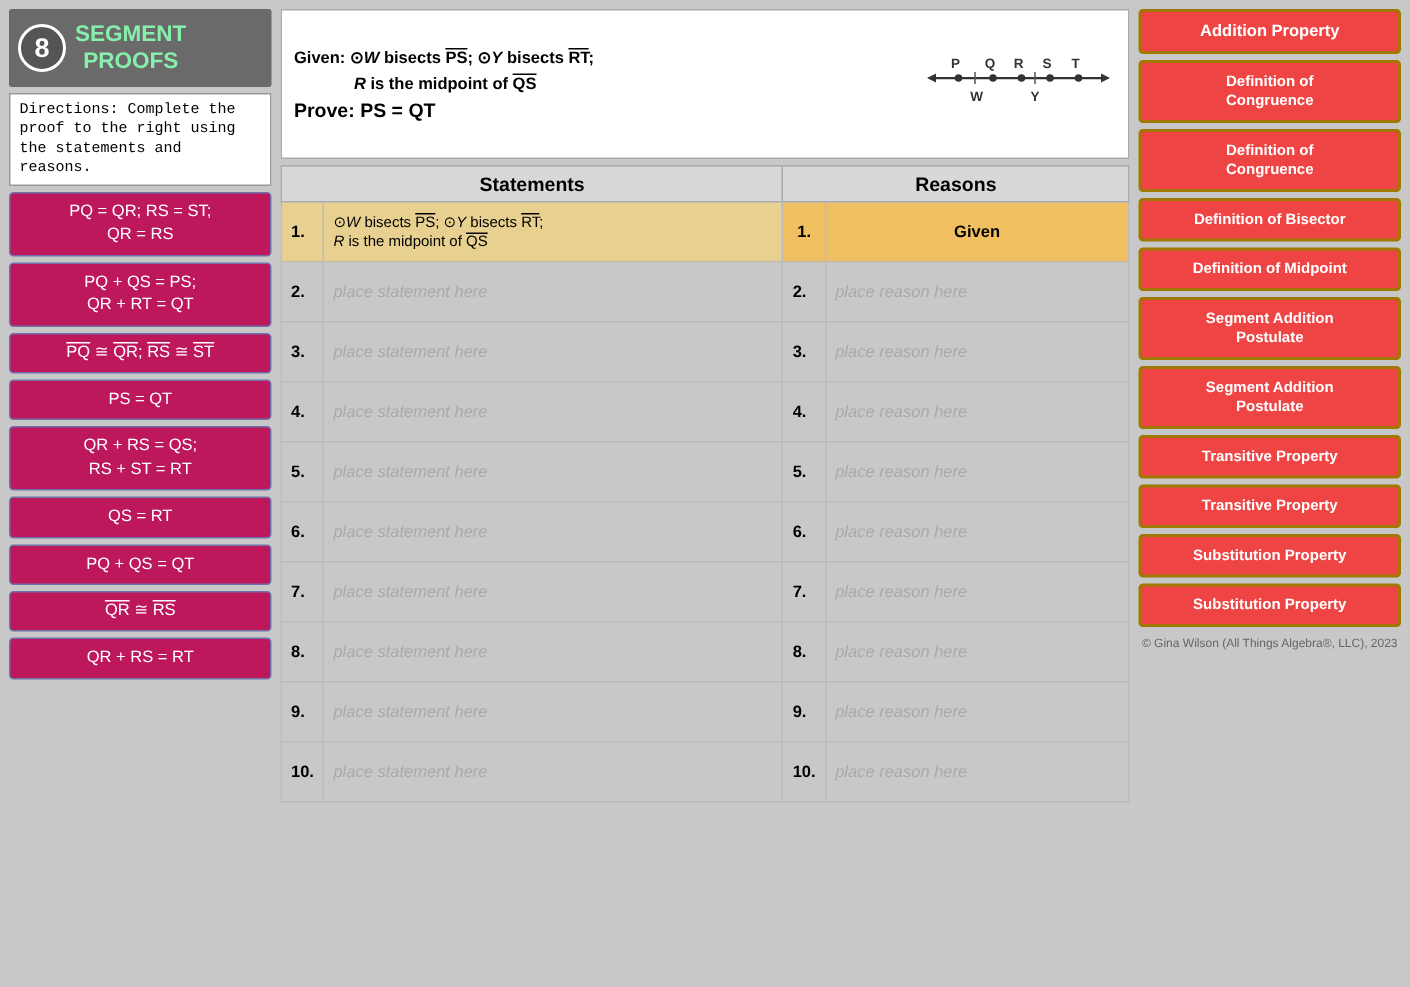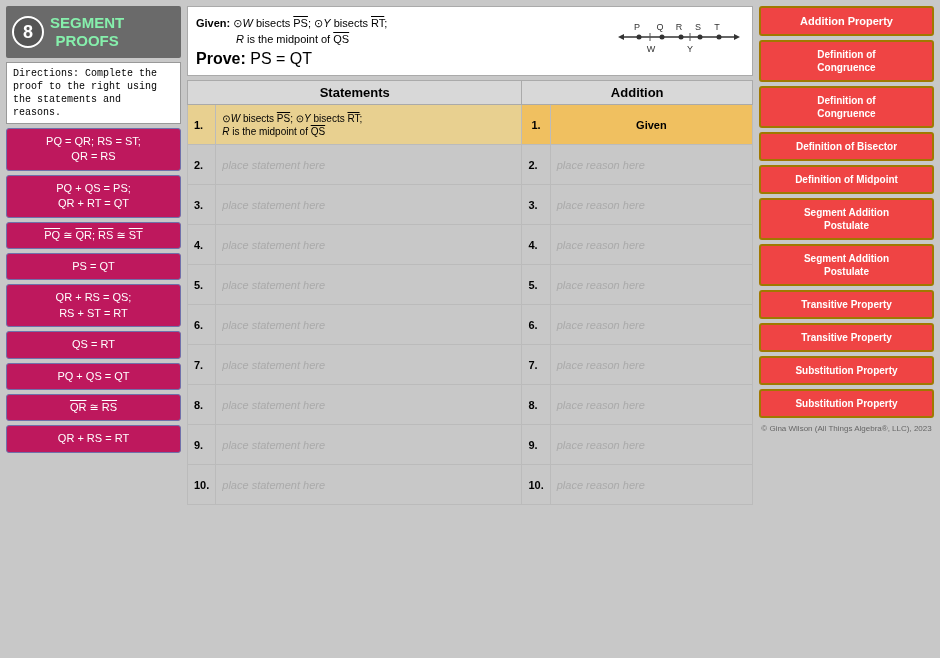--- a/index.html
+++ b/index.html
@@ -228,29 +228,29 @@
     <div class="statement-card">
       <span class="overline">QR</span> ≅ <span class="overline">RS</span>
     </div>
     <div class="statement-card">
       QR + RS = RT
     </div>
   </div>
 
   <div class="center-panel">
 
-    <div style="display:flex; gap:16px; background:white; border:1px solid #aaa; padding:5px 8px; align-items:center;">
+    <div style="display:flex; gap:16px; background:white; border:1px solid #aaa; padding:20px 8px; align-items:center;font-weight:bold;">
       <div style="flex:1;">
         <div style="font-size:11px; line-height:1.5;">
           <strong>Given:</strong>
           <span> ⊙<em>W</em> bisects <span class="overline">PS</span>;</span>
           <span> ⊙<em>Y</em> bisects <span class="overline">RT</span>;</span><br>
           <span style="margin-left:40px;"><em>R</em> is the midpoint of <span class="overline">QS</span></span>
         </div>
-        <div style="font-size:16px; margin-top:2px;">
+        <div style="font-size:13px; margin-top:2px;">
           <strong>Prove:</strong>
           <span> PS = QT</span>
         </div>
       </div>
 
       <div style="flex-shrink:0;">
         <svg width="130" height="55">
 
           <line x1="10" y1="25" x2="120" y2="25" stroke="#333" stroke-width="1.5"></line>
 
@@ -277,21 +277,21 @@
           <line x1="76" y1="21" x2="76" y2="29" stroke="#555" stroke-width="1"></line>
         </svg>
       </div>
     </div>
 
     <div class="table-wrapper">
       <table>
         <thead>
           <tr class="header-row">
             <th colspan="2">Statements</th>
-            <th colspan="2">Addition</th>
+            <th colspan="2">Reasons</th>
           </tr>
         </thead>
         <tbody id="proof-body">
         <tr class="data-row">
         <td class="stmt-num given-stmt-cell">1.</td>
         <td class="given-stmt-cell" style="font-size:10px; line-height:1.3;margin-top:16px;">
           ⊙<em>W</em> bisects <span class="overline">PS</span>; ⊙<em>Y</em> bisects <span class="overline">RT</span>;<br>
           <em>R</em> is the midpoint of <span class="overline">QS</span>
         </td>
         <td class="reason-num given-cell">1.</td>

